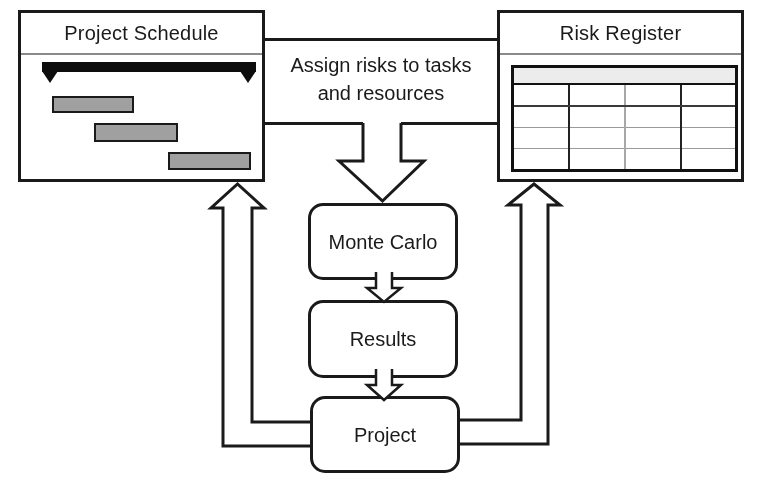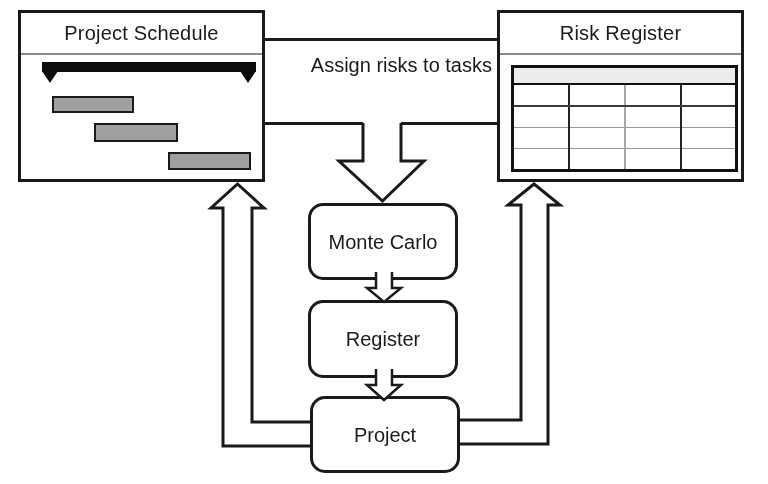--- a/index.html
+++ b/index.html
@@ -41,21 +41,21 @@
   tr.dr td:nth-child(2) { border-right:2px solid #a8a8a8; }
   tr.dr1 td { border-bottom:2px solid #3a3a3a; }
   tr.dr2 td, tr.dr3 td { border-bottom:1.5px solid #9a9a9a; }
   
   .hline { position:absolute; height:3px; background:#1a1a1a; }
   #band-top { left:265px; top:38px; width:232px; }
   #band-bot-l { left:265px; top:122px; width:98px; }
   #band-bot-r { left:401px; top:122px; width:96px; }
   #assign-text {
     position:absolute; left:270px; top:51px; width:222px;
-    text-align:right; font-size:20px; line-height:28px; font-weight:500;
+    text-align:center; font-size:20px; line-height:28px; font-weight:500;
   }
   
   .pbox {
     position:absolute; width:150px; border:3px solid #1a1a1a; border-radius:15px;
     background:#fff; display:flex; flex-direction:column; align-items:center;
     justify-content:center; text-align:center; font-size:20px; line-height:26px;
     font-weight:500;
   }
   #mc-box { left:308px; top:203px; height:77px; }
   #an-box { left:308px; top:300px; height:78px; }
@@ -69,20 +69,21 @@
 </head>
 <body>
 
 <div id="canvas">
 
   <div class="hline" id="band-top"></div>
   <div class="hline" id="band-bot-l"></div>
   <div class="hline" id="band-bot-r"></div>
   <div id="assign-text">
     <div>Assign risks to tasks</div>
+    <div>and resources</div>
   </div>
 
   <div class="panel" style="left:18px; top:10px; width:247px; height:172px;text-align:right;">
     <div class="panel-title">Project Schedule</div>
     <div class="panel-sep"></div>
     <div class="summary-bar"></div>
     <div class="tri l"></div>
     <div class="tri r"></div>
     <div class="task-bar b1"></div>
     <div class="task-bar b2"></div>
@@ -124,21 +125,21 @@
             </tr>
         </tbody>
       </table>
     </div>
   </div>
 
   <div class="pbox" id="mc-box">
     <div>Monte Carlo</div>
   </div>
   <div class="pbox" id="an-box">
-    <div>Register</div>
+    <div>Results</div>
   </div>
   <div class="pbox" id="pa-box">
     <div>Project</div>
   </div>
 
   <svg id="arrows" viewBox="0 0 768 484" xmlns="http://www.w3.org/2000/svg">
 
     <path class="big" d="M363,123 L363,161 L339,161 L382.5,201 L424,161 L401,161 L401,123"></path>
 
     <path class="small" d="M376,272 L376,288 L367,288 L384,302 L401,288 L392,288 L392,272"></path>

